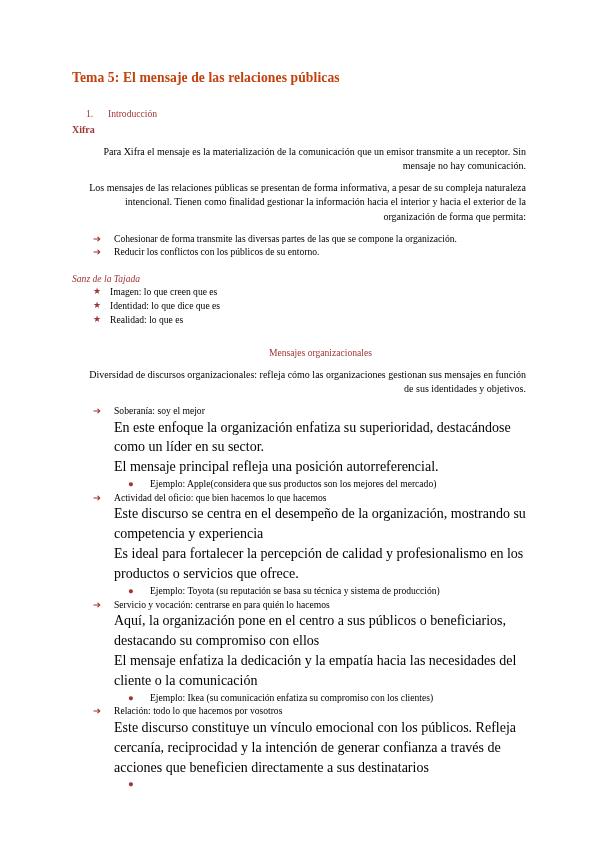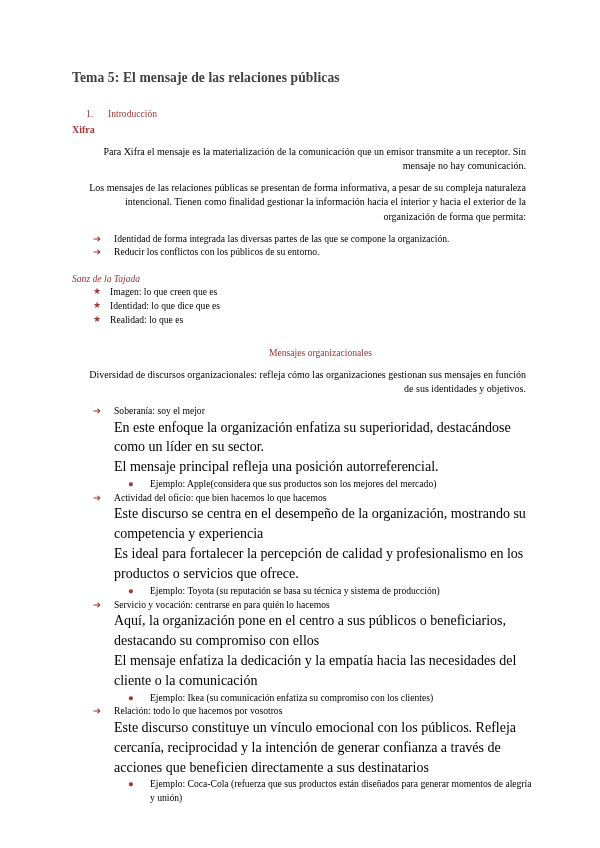--- a/index.html
+++ b/index.html
@@ -19,21 +19,21 @@
     width: 600px;
     height: 848px;
     box-sizing: border-box;
     padding: 70px 66px 0 72px;
     background: #ffffff;
     position: relative;
   }
   .doc-title {
     font-size: 13.6px;
     font-weight: bold;
-    color: #404040;
+    color: #c2410c;
     margin: 0 0 22px 0;
     letter-spacing: 0.1px;
     line-height: 1.2;
   }
   
   .numbered-item {
     display: flex;
     color: #A03636;
     font-size: 9.6px;
     margin: 0 0 2px 0;
@@ -132,21 +132,21 @@
   </div>
 
   <p class="sub-head">Xifra</p>
 
   <p class="body-text">Para Xifra el mensaje es la materialización de la comunicación que un emisor transmite a un receptor. Sin mensaje no hay comunicación.</p>
 
   <p class="body-text">Los mensajes de las relaciones públicas se presentan de forma informativa, a pesar de su compleja naturaleza intencional. Tienen como finalidad gestionar la información hacia el interior y hacia el exterior de la organización de forma que permita:</p>
 
   <div class="bullet-row lvl-arrow">
     <span class="bullet-glyph arrow">➔</span>
-    <span class="bullet-text">Identidad de forma integrada las diversas partes de las que se compone la organización.</span>
+    <span class="bullet-text">Cohesionar de forma transmite las diversas partes de las que se compone la organización.</span>
   </div>
   <div class="bullet-row lvl-arrow">
     <span class="bullet-glyph arrow">➔</span>
     <span class="bullet-text">Reducir los conflictos con los públicos de su entorno.</span>
   </div>
 
   <div class="spacer-md"></div>
 
   <p class="sub-head-plain">Sanz de la Tajada</p>
 
@@ -202,16 +202,15 @@
     <span class="bullet-text">Ejemplo: Ikea (su comunicación enfatiza su compromiso con los clientes)</span>
   </div>
 
   <div class="bullet-row lvl-arrow">
     <span class="bullet-glyph arrow">➔</span>
     <span class="bullet-text">Relación: todo lo que hacemos por vosotros</span>
   </div>
   <p class="cont-arrow">Este discurso constituye un vínculo emocional con los públicos. Refleja cercanía, reciprocidad y la intención de generar confianza a través de acciones que beneficien directamente a sus destinatarios</p>
   <div class="bullet-row lvl-dot">
     <span class="bullet-glyph dot">●</span>
-    <span class="bullet-text">Ejemplo: Coca-Cola (refuerza que sus productos están diseñados para generar momentos de alegría y unión)</span>
   </div>
 
 </div>
 
 </body></html>

